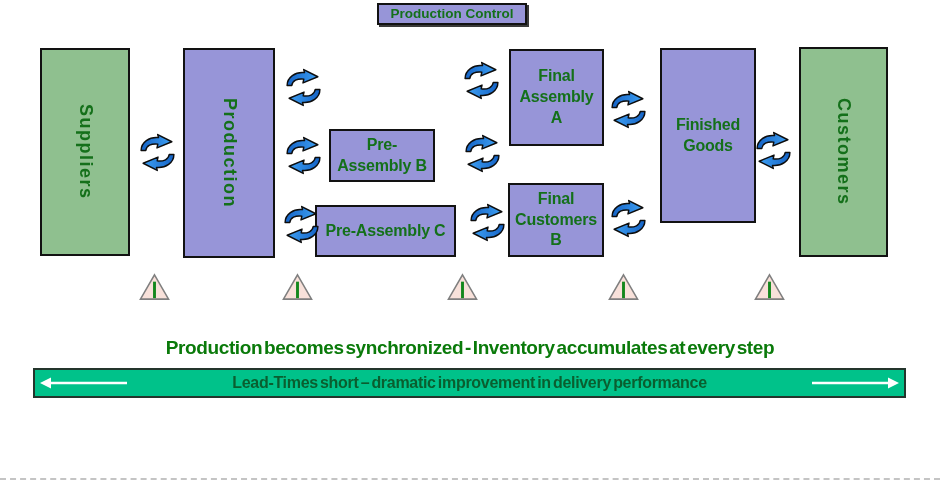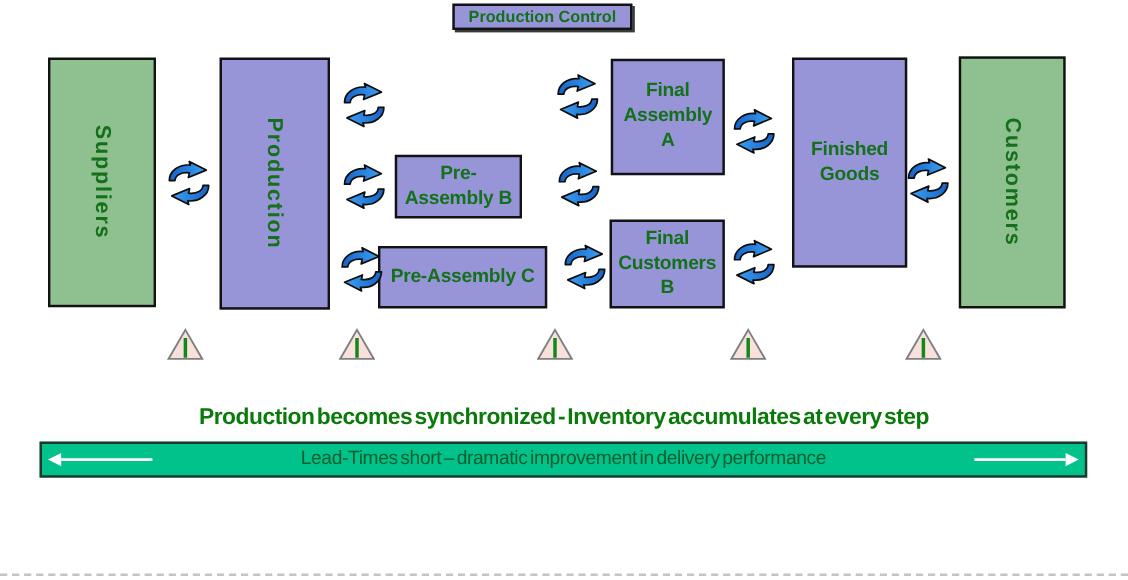--- a/index.html
+++ b/index.html
@@ -36,21 +36,21 @@
     color:#0a7a0a;letter-spacing:-0.4px;word-spacing:-3px;
   }
   .c1{top:324px;font-size:19px;margin-top:13px;}
   .c2{top:452px;font-size:19px;}
   
   .bar{
     position:absolute;box-sizing:border-box;background:#00c28a;border:2px solid #24352c;
     display:flex;align-items:center;justify-content:center;
   }
   .bartext{
-    font-weight:normal;font-size:16px;color:#0a5e2f;letter-spacing:-0.3px;word-spacing:-2px;
+    font-weight:bold;font-size:16px;color:#0a5e2f;letter-spacing:-0.3px;word-spacing:-2px;
   }
   .bararrow{position:absolute;top:50%;margin-top:-8px;width:90px;height:16px;}
   .bararrow.left{left:4px;}
   .bararrow.right{right:4px;}
   .bararrow line{stroke:#ffffff;stroke-width:2.4;}
   .bararrow polygon{fill:#ffffff;}
   
   .bottom-edge{
     position:absolute;left:0;top:478px;width:940px;height:0;
     border-top:2px dashed #c4c4c4;

